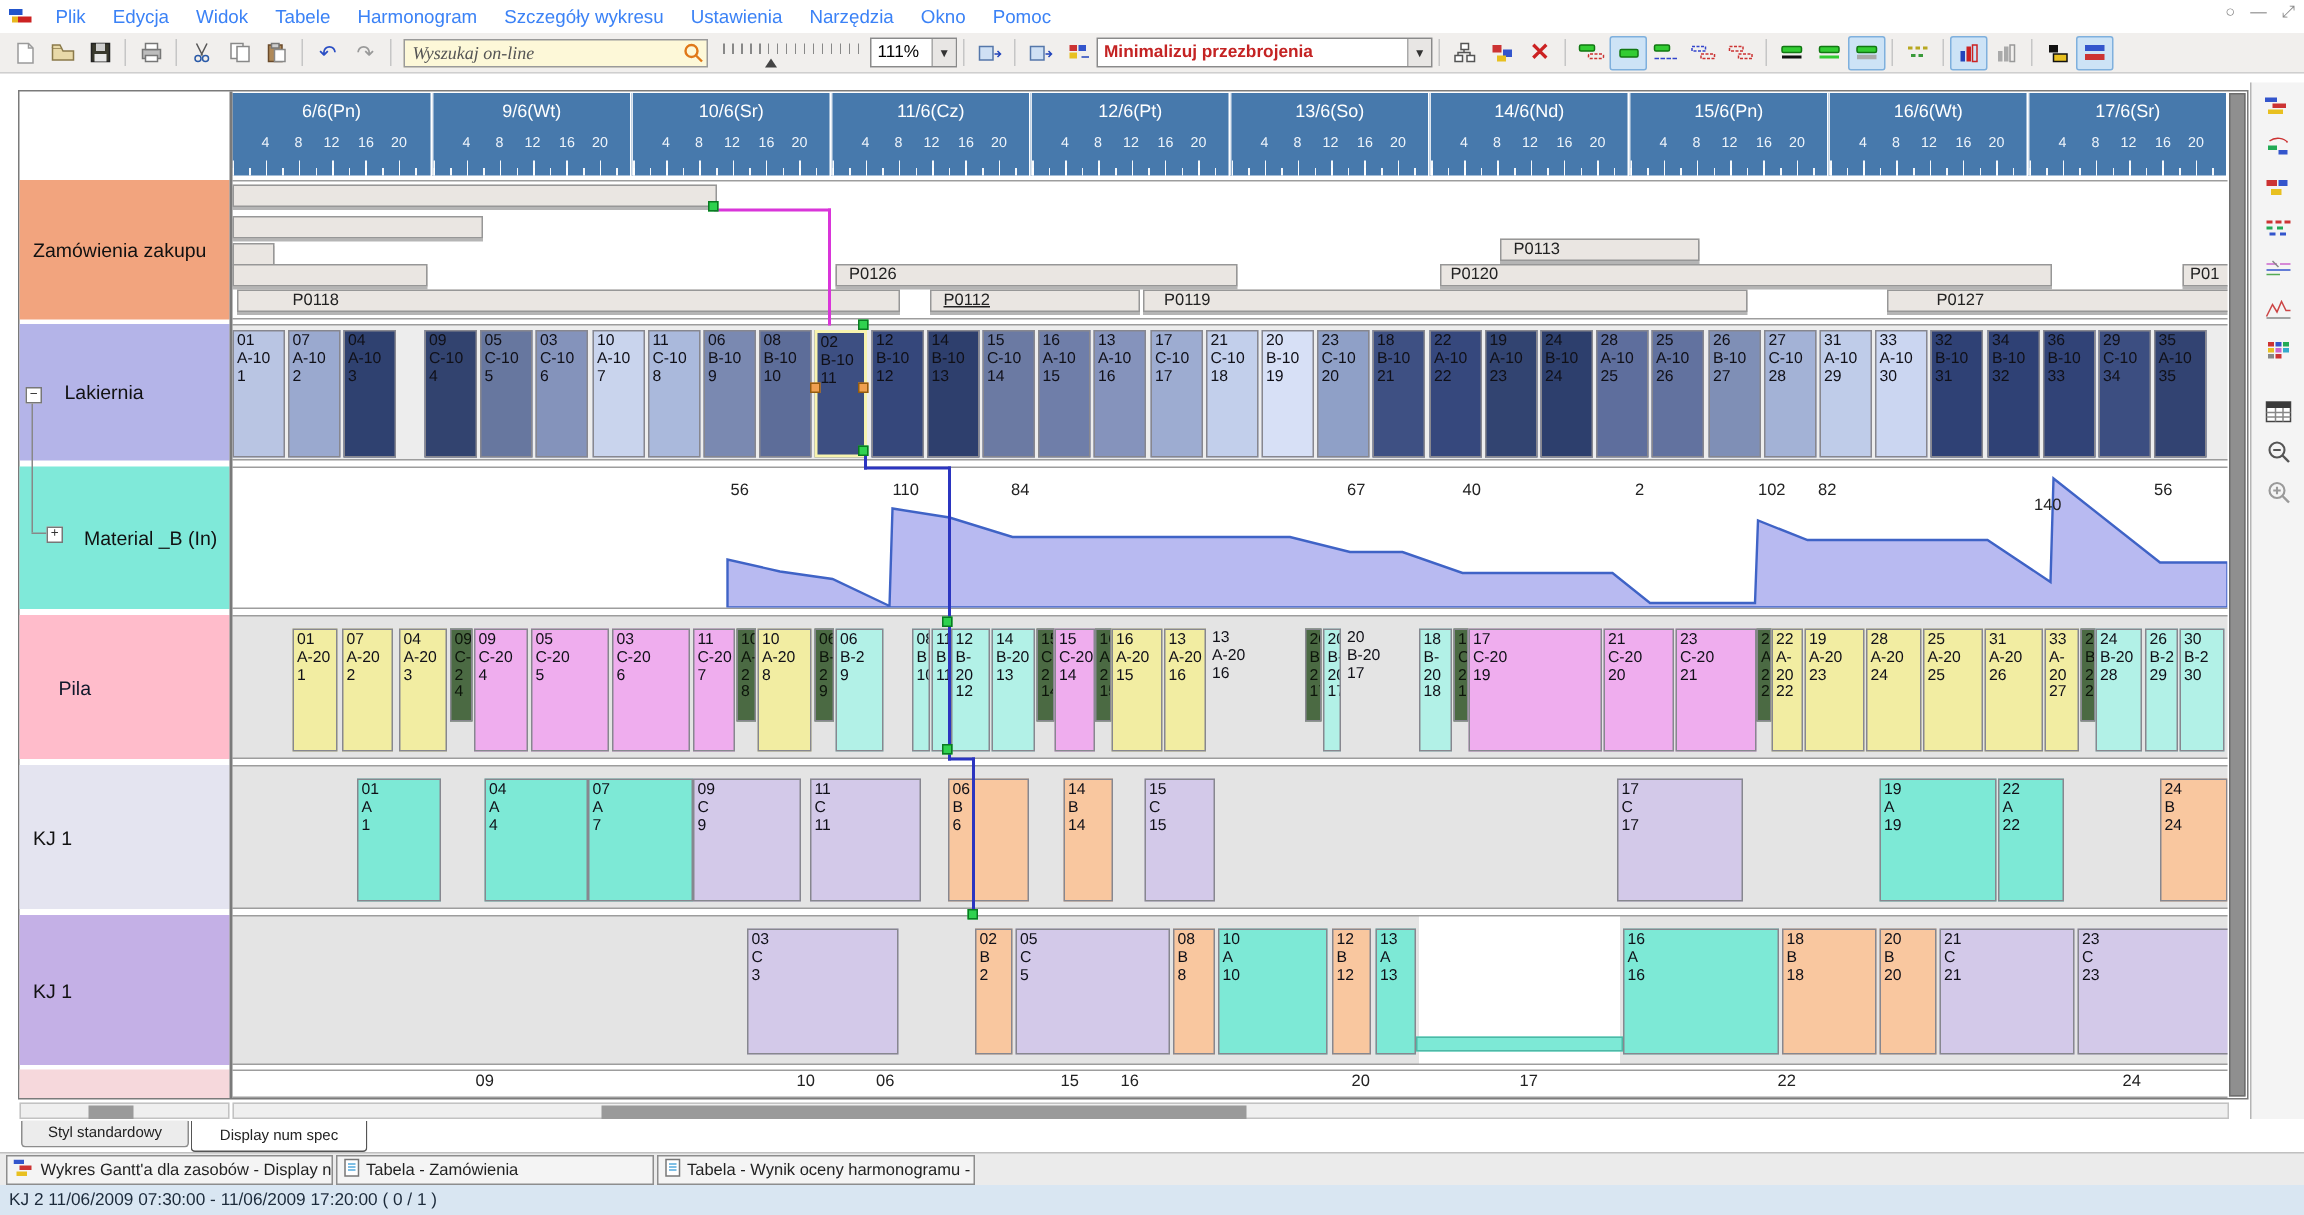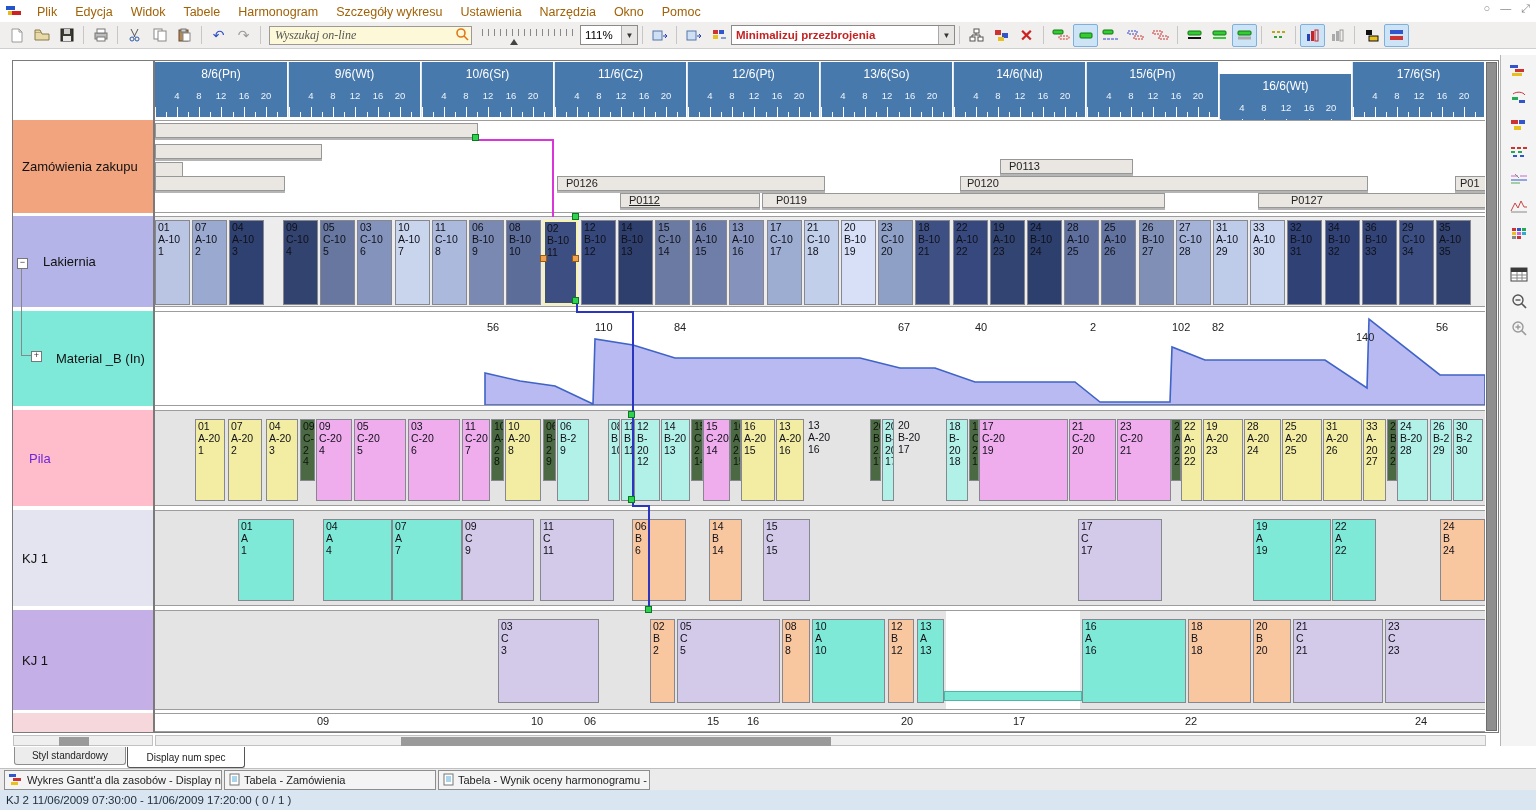--- a/index.html
+++ b/index.html
@@ -2,21 +2,21 @@
 <html><head>
 <meta charset="utf-8">
 <style>
   html,body{margin:0;padding:0;background:#fff;font-family:"Liberation Sans",sans-serif;}
   .screen{position:relative;width:1536px;height:810px;overflow:hidden;background:#fff;font-family:"Liberation Sans",sans-serif;}
   .abs{position:absolute;}
   
   .menubar{position:absolute;left:0;top:0;width:1536px;height:22px;background:#fff;display:flex;align-items:center;border-bottom:1px solid #e3e3e3;}
   .applogo{width:16px;height:12px;margin:0 6px 0 6px;position:relative;}
   .applogo i{position:absolute;display:block;}
-  .menu-item{font-size:12.5px;color:#a16207;padding:0 9px;cursor:default;}
+  .menu-item{font-size:12.5px;color:#3b82f6;padding:0 9px;cursor:default;}
   .winctl{position:absolute;right:6px;top:2px;display:flex;gap:10px;color:#8a8a8a;font-size:11px;}
   
   .toolbar{position:absolute;left:0;top:22px;width:1536px;height:27px;background:#f1efed;border-bottom:1px solid #cfcfcf;display:flex;align-items:center;padding-left:4px;box-sizing:border-box;}
   .tbtn{width:23px;height:21px;display:flex;align-items:center;justify-content:center;border:1px solid transparent;border-radius:2px;}
   .tbtn.hl{background:#cde3f6;border:1px solid #7fb0dd;}
   .tsep{width:1px;height:18px;background:#c6c6c6;margin:0 4px;}
   .search{width:178px;height:17px;background:#fdf8d8;border:1px solid #9a9a9a;font:italic 12px "Liberation Serif",serif;color:#555;padding:0 18px 0 5px;}
   .searchwrap{position:relative;margin:0 4px;}
   .mag{position:absolute;right:3px;top:2px;}
   .slider{width:92px;height:15px;margin:0 6px;position:relative;background:
@@ -280,21 +280,21 @@
         </svg>
       </span>
   </div>
 
   <div class="frame"></div>
   <div class="abs" style="left:153px;top:61px;width:2px;height:671px;background:#7a7a7a;z-index:4;"></div>
 
 
   <div id="gen-root">
       <div class="daycell" style="position: absolute; left: 155px; top: 62px; width: 132px; height: 55px; background: rgb(71, 121, 172); border-left: none; box-sizing: border-box;">
-        <div class="daylab">8/6(Pn)</div>
+        <div class="daylab">6/6(Pn)</div>
         <div class="hourlab" style="left: 14px;">4</div>
         <div class="hourlab" style="left: 36px;">8</div>
         <div class="hourlab" style="left: 58px;">12</div>
         <div class="hourlab" style="left: 81px;">16</div>
         <div class="hourlab" style="left: 103px;">20</div>
         <div class="tickstrip"></div>
       </div>
       <div class="daycell" style="position: absolute; left: 288px; top: 62px; width: 132px; height: 55px; background: rgb(71, 121, 172); border-left: 1px solid rgb(223, 231, 240); box-sizing: border-box;">
         <div class="daylab">9/6(Wt)</div>
         <div class="hourlab" style="left: 14px;">4</div>
@@ -351,21 +351,21 @@
       </div>
       <div class="daycell" style="position: absolute; left: 1086px; top: 62px; width: 132px; height: 55px; background: rgb(71, 121, 172); border-left: 1px solid rgb(223, 231, 240); box-sizing: border-box;">
         <div class="daylab">15/6(Pn)</div>
         <div class="hourlab" style="left: 14px;">4</div>
         <div class="hourlab" style="left: 36px;">8</div>
         <div class="hourlab" style="left: 58px;">12</div>
         <div class="hourlab" style="left: 81px;">16</div>
         <div class="hourlab" style="left: 103px;">20</div>
         <div class="tickstrip"></div>
       </div>
-      <div class="daycell" style="position: absolute; left: 1219px; top: 62px; width: 132px; height: 55px; background: rgb(71, 121, 172); border-left: 1px solid rgb(223, 231, 240); box-sizing: border-box; margin-top: 12px;">
+      <div class="daycell" style="position: absolute; left: 1219px; top: 62px; width: 132px; height: 55px; background: rgb(71, 121, 172); border-left: 1px solid rgb(223, 231, 240); box-sizing: border-box;">
         <div class="daylab">16/6(Wt)</div>
         <div class="hourlab" style="left: 14px;">4</div>
         <div class="hourlab" style="left: 36px;">8</div>
         <div class="hourlab" style="left: 58px;">12</div>
         <div class="hourlab" style="left: 81px;">16</div>
         <div class="hourlab" style="left: 103px;">20</div>
         <div class="tickstrip"></div>
       </div>
       <div class="daycell" style="position: absolute; left: 1352px; top: 62px; width: 132px; height: 55px; background: rgb(71, 121, 172); border-left: 1px solid rgb(223, 231, 240); box-sizing: border-box;">
         <div class="daylab">17/6(Sr)</div>
@@ -381,20 +381,21 @@
       </div>
       <div class="rowc grid-w" style="position: absolute; left: 155px; top: 120px; width: 1330px; height: 93px; background: rgb(255, 255, 255); overflow: hidden;">
         <div class="pbar" style="position: absolute; left: 0px; top: 2px; width: 323px; padding-left: 0px;"></div>
         <div class="pbar" style="position: absolute; left: 0px; top: 23px; width: 167px; padding-left: 0px;"></div>
         <div class="pbar" style="position: absolute; left: 0px; top: 41px; width: 28px; padding-left: 0px;"></div>
         <div class="pbar" style="position: absolute; left: 0px; top: 55px; width: 130px; padding-left: 0px;"></div>
         <div class="pbar" style="position: absolute; left: 402px; top: 55px; width: 268px; padding-left: 8px;">P0126</div>
         <div class="pbar" style="position: absolute; left: 845px; top: 38px; width: 133px; padding-left: 8px;">P0113</div>
         <div class="pbar" style="position: absolute; left: 805px; top: 55px; width: 408px; padding-left: 6px;">P0120</div>
         <div class="pbar" style="position: absolute; left: 1300px; top: 55px; width: 32px; padding-left: 4px;">P01</div>
+        <div class="pbar" style="position: absolute; left: 3px; top: 72px; width: 442px; padding-left: 36px;">P0118</div>
         <div class="pbar" style="position: absolute; left: 465px; top: 72px; width: 140px; padding-left: 8px; text-decoration: underline;">P0112</div>
         <div class="pbar" style="position: absolute; left: 607px; top: 72px; width: 403px; padding-left: 13px;">P0119</div>
         <div class="pbar" style="position: absolute; left: 1103px; top: 72px; width: 229px; padding-left: 32px;">P0127</div>
       </div>
       <div style="position: absolute; left: 13px; top: 216px; width: 140px; height: 91px; background: rgb(180, 180, 232); display: flex; align-items: center; font-size: 13px; color: rgb(17, 17, 17); box-sizing: border-box; padding-left: 30px;">
         <span>Lakiernia</span>
       </div>
       <div class="rowc grid-w" style="position: absolute; left: 155px; top: 216px; width: 1330px; height: 91px; background: rgb(237, 237, 237); overflow: hidden;">
         <div class="op" style="position: absolute; left: 0px; top: 3px; width: 35px; height: 85px; background: rgb(185, 197, 227);">01
 A-10
@@ -513,21 +514,21 @@
         <div class="mlabel" style="position: absolute; left: 440px; top: 9px;">110</div>
         <div class="mlabel" style="position: absolute; left: 519px; top: 9px;">84</div>
         <div class="mlabel" style="position: absolute; left: 743px; top: 9px;">67</div>
         <div class="mlabel" style="position: absolute; left: 820px; top: 9px;">40</div>
         <div class="mlabel" style="position: absolute; left: 935px; top: 9px;">2</div>
         <div class="mlabel" style="position: absolute; left: 1017px; top: 9px;">102</div>
         <div class="mlabel" style="position: absolute; left: 1057px; top: 9px;">82</div>
         <div class="mlabel" style="position: absolute; left: 1201px; top: 19px;">140</div>
         <div class="mlabel" style="position: absolute; left: 1281px; top: 9px;">56</div>
       </div>
-      <div style="position: absolute; left: 13px; top: 410px; width: 140px; height: 96px; background: rgb(255, 188, 203); display: flex; align-items: center; font-size: 13px; color: #6d28d9; box-sizing: border-box; padding-left: 16px;">
+      <div style="position: absolute; left: 13px; top: 410px; width: 140px; height: 96px; background: rgb(255, 188, 203); display: flex; align-items: center; font-size: 13px; color: #0f172a; box-sizing: border-box; padding-left: 26px;">
         <span>Pila</span>
       </div>
       <div class="rowc grid-g" style="position: absolute; left: 155px; top: 410px; width: 1330px; height: 96px; background: rgb(228, 228, 228); overflow: hidden;">
         <div class="op" style="position: absolute; left: 40px; top: 8px; width: 30px; height: 82px; background: rgb(242, 237, 162);">01
 A-20
 1</div>
         <div class="op" style="position: absolute; left: 73px; top: 8px; width: 34px; height: 82px; background: rgb(242, 237, 162);">07
 A-20
 2</div>
         <div class="op" style="position: absolute; left: 111px; top: 8px; width: 32px; height: 82px; background: rgb(242, 237, 162);">04

